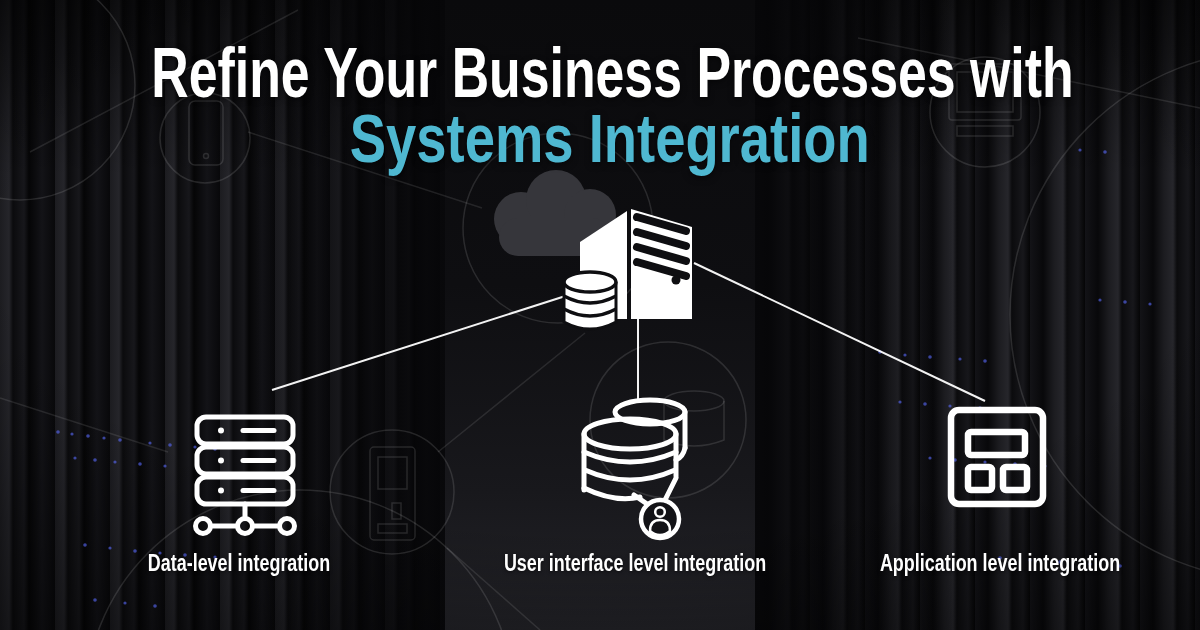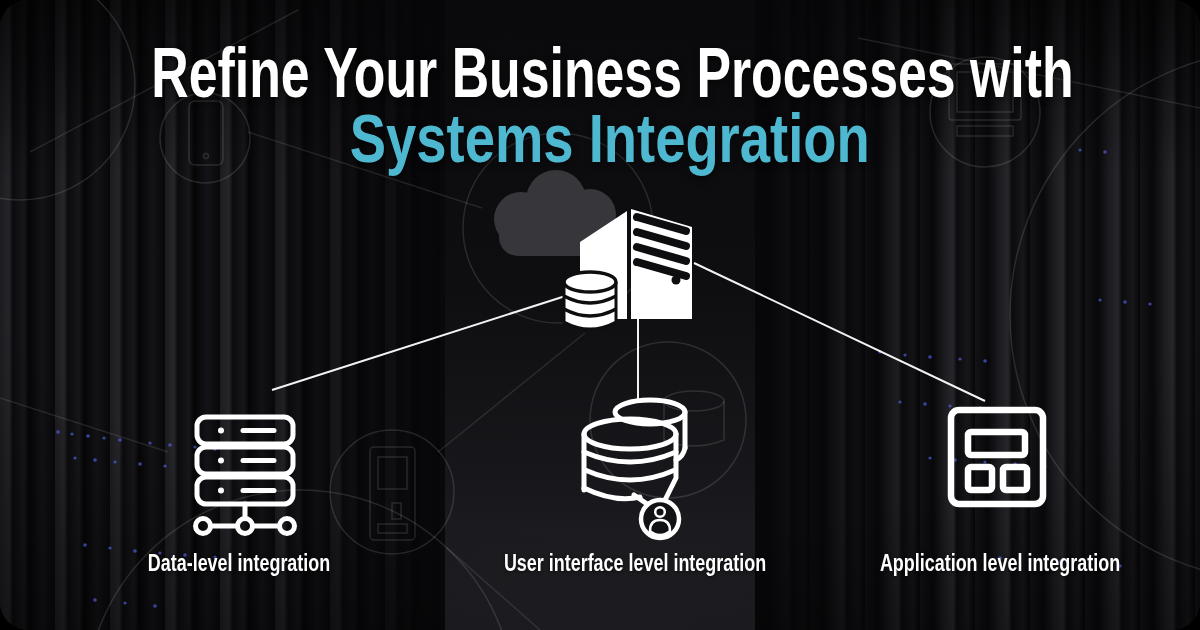--- a/index.html
+++ b/index.html
@@ -1,20 +1,19 @@
 <!DOCTYPE html>
 <html><head>
 <meta charset="utf-8">
 <style>
   html,body{margin:0;padding:0;background:#000;}
   .canvas{
     position:relative; width:1200px; height:630px; overflow:hidden;
     background:#0b0b0d;
     font-family:"Liberation Sans", sans-serif;
-    border-radius:28px;
   }
   .bg{position:absolute; top:0; bottom:0;}
   .rack-left{
     left:0; width:445px;
     background:
       linear-gradient(to right, rgba(8,8,10,0) 55%, rgba(6,6,8,.9) 100%),
       linear-gradient(to bottom, rgba(0,0,0,.55) 0%, rgba(0,0,0,0) 28%),
       repeating-linear-gradient(90deg,
         #1c1c20 0px, #25252a 9px, #0b0b0d 13px,
         #17171b 24px, #050506 29px,

